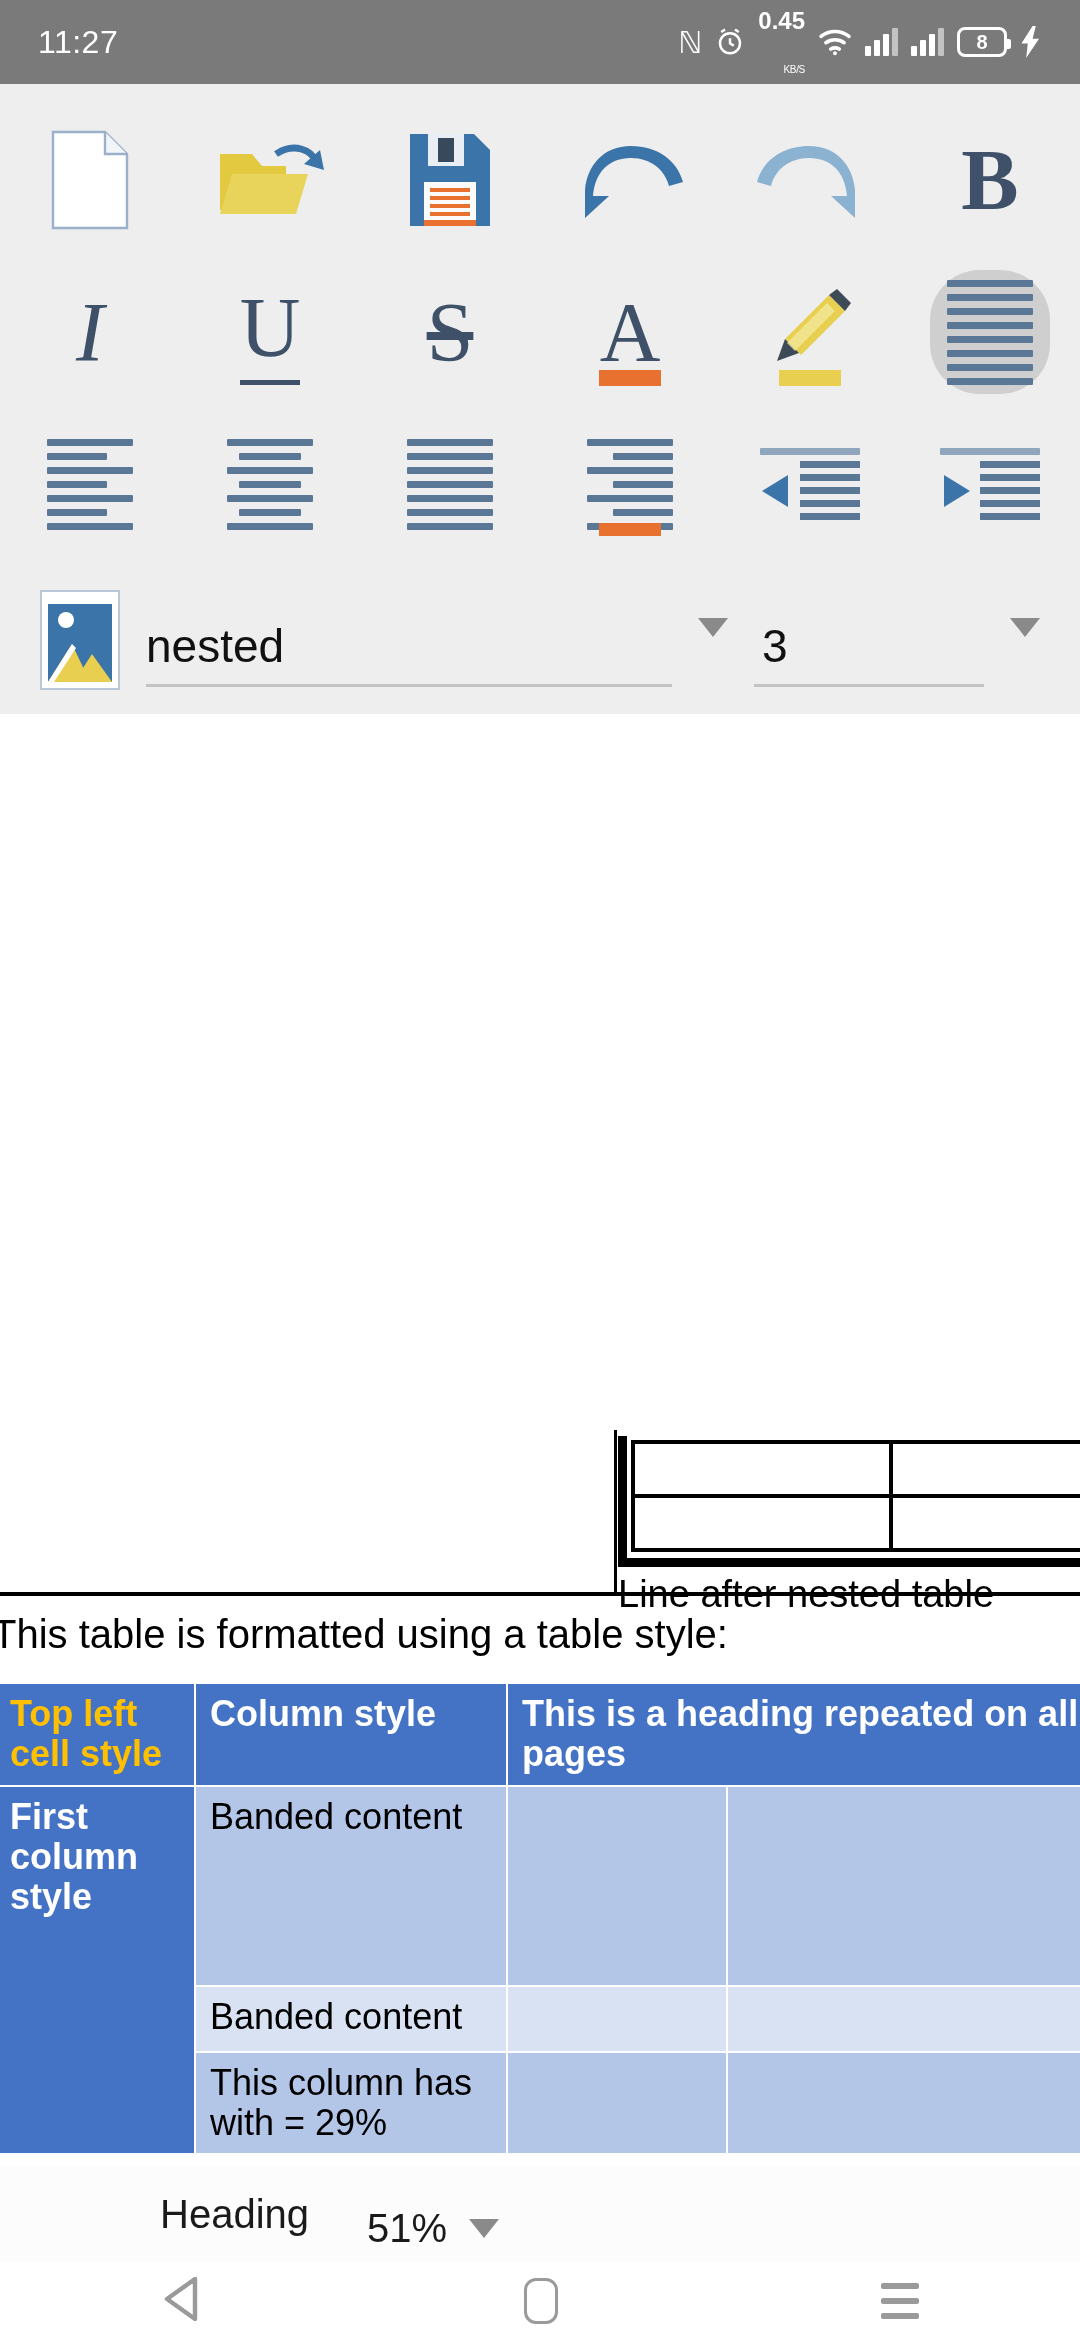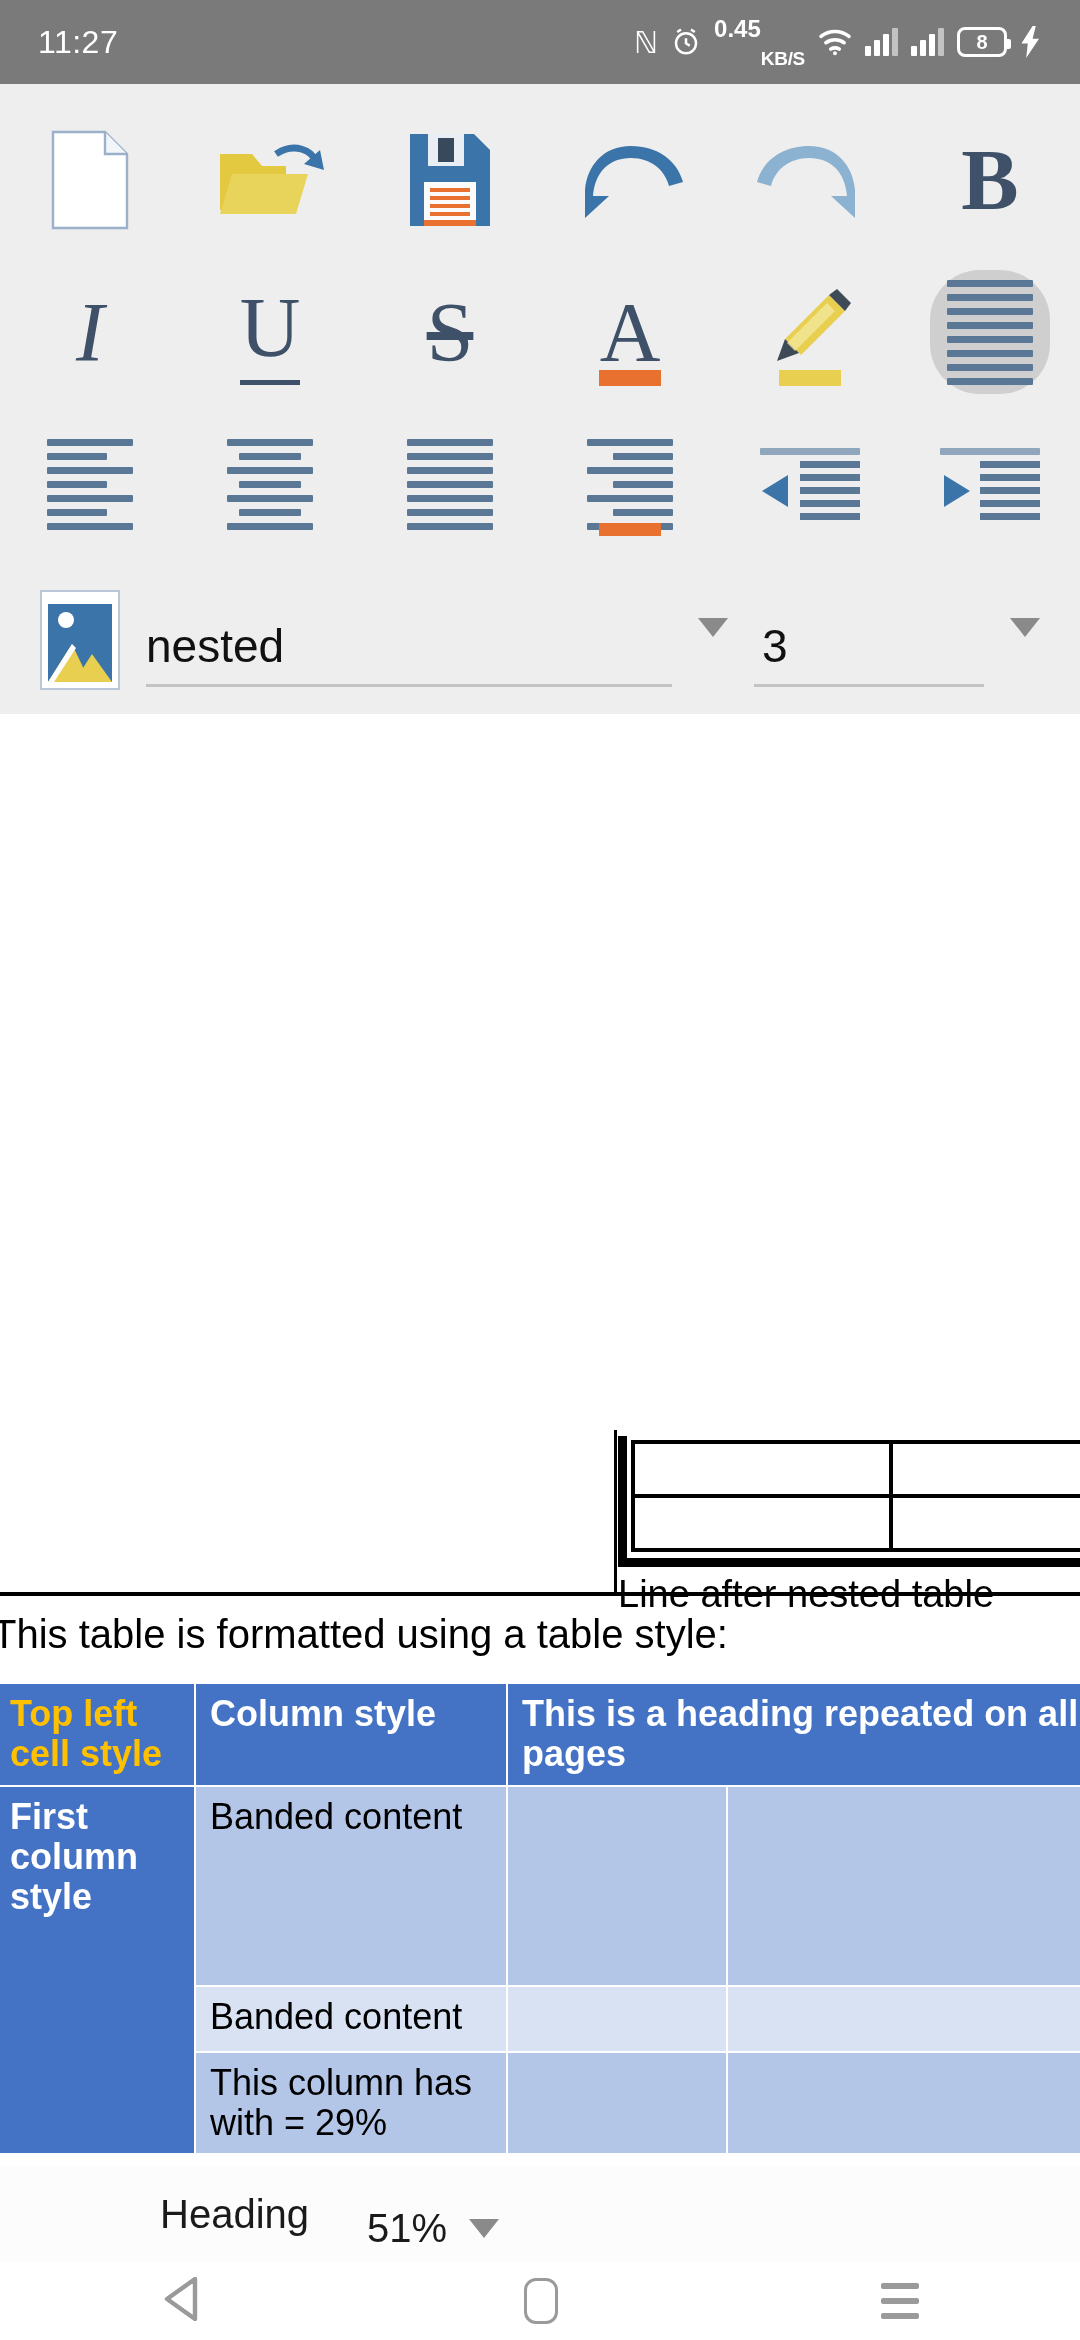--- a/index.html
+++ b/index.html
@@ -17,23 +17,23 @@
     display: flex; align-items: center;
     padding: 0 38px;
     color: #ffffff;
   }
   .status-time { font-size: 32px; letter-spacing: .5px; }
   .status-icons {
     margin-left: auto;
     display: flex; align-items: center; gap: 13px;
   }
   .si { display: flex; align-items: center; justify-content: center; }
-  .net-speed { display: flex; flex-direction: row; align-items: flex-start; line-height: 1; }
+  .net-speed { display: flex; flex-direction: column; align-items: flex-end; line-height: 1; }
   .net-speed .v { font-size: 24px; font-weight: 600; }
-  .net-speed .u { font-size: 19px; font-weight: 700; letter-spacing: -.3px; margin-top: 32px; }
+  .net-speed .u { font-size: 10px; font-weight: 400; letter-spacing: -.3px; margin-top: 32px; }
   .bars { display: flex; align-items: flex-end; gap: 3px; height: 28px; }
   .bars i { display: block; width: 6px; background: #fff; border-radius: 1px; }
   .bars i:nth-child(1) { height: 10px; }
   .bars i:nth-child(2) { height: 16px; }
   .bars i:nth-child(3) { height: 22px; }
   .bars i:nth-child(4) { height: 28px; opacity: .55; }
   .battery {
     width: 50px; height: 30px; border: 3px solid #fff; border-radius: 8px;
     display: flex; align-items: center; justify-content: center;
     font-size: 20px; font-weight: 600; position: relative;

